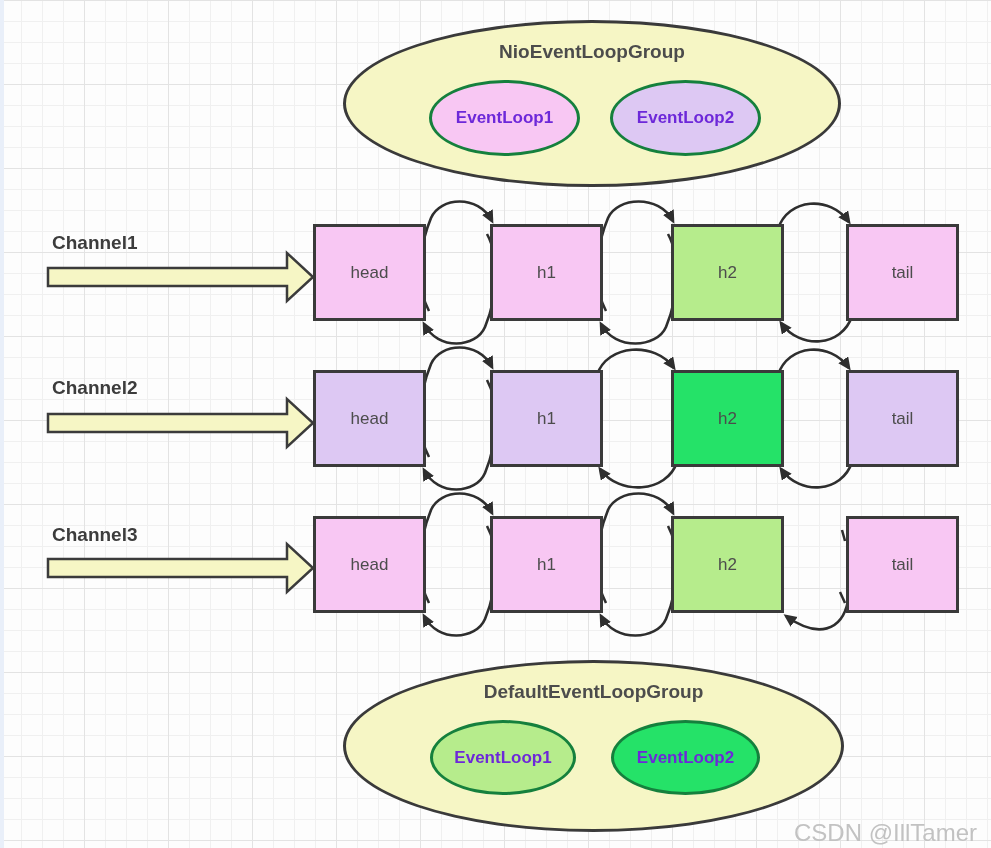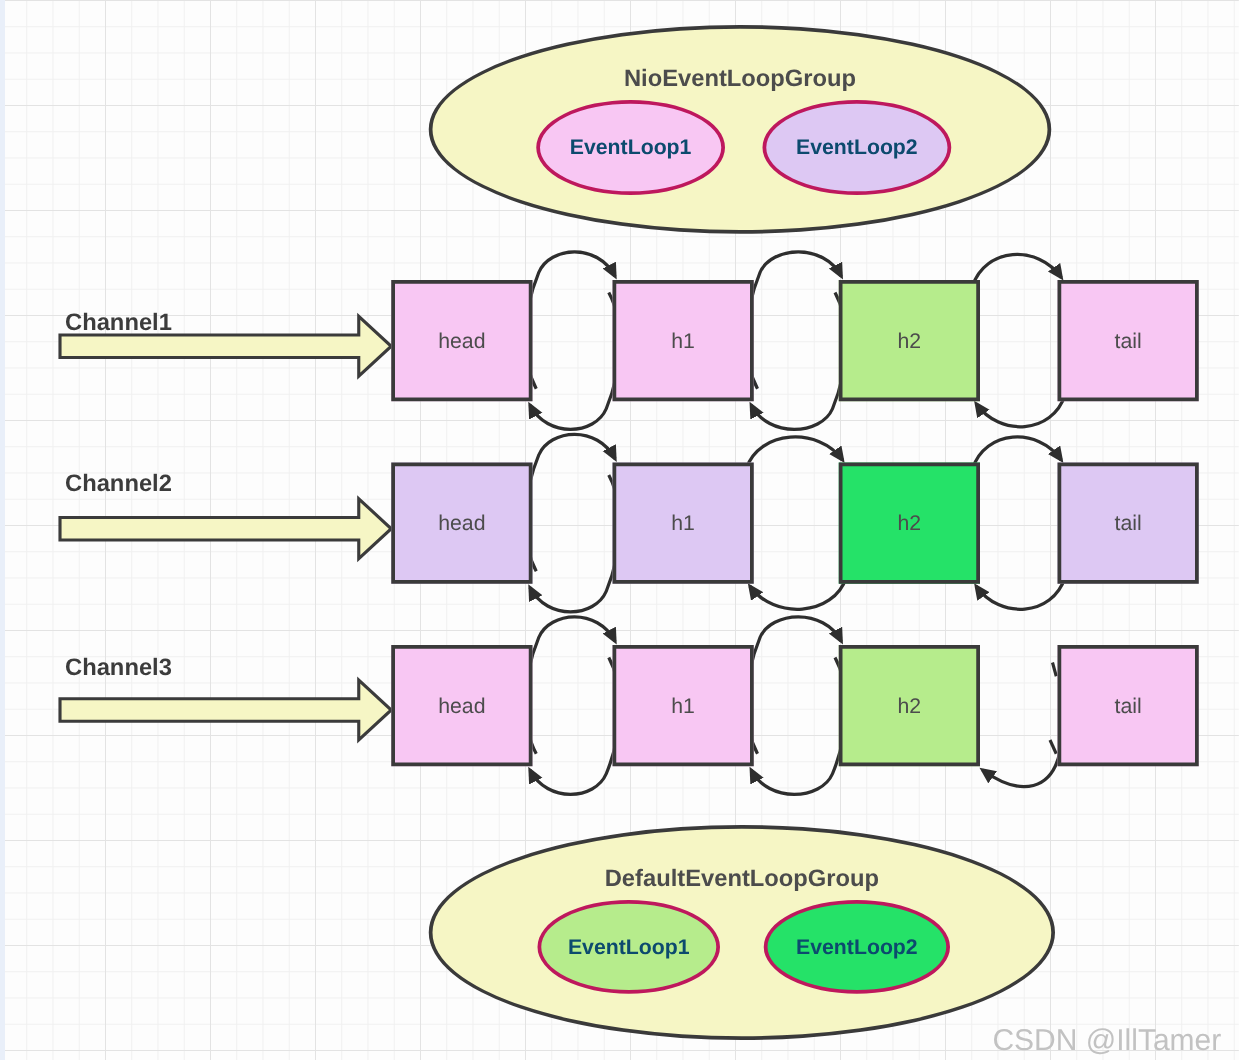--- a/index.html
+++ b/index.html
@@ -22,25 +22,25 @@
   .cursor{fill:#ffffff;stroke:#4d4d4d;stroke-width:1.8px;stroke-linejoin:round;}
   .box{position:absolute;width:113px;height:97px;border:3px solid #3a3a3a;box-sizing:border-box;
        display:flex;align-items:center;justify-content:center;
        font-weight:normal;font-size:17px;color:#4c4c4c;}
   .fill-pink{background:#f8c7f3;}
   .fill-lavender{background:#ddc8f3;}
   .fill-lgreen{background:#b6ec8c;}
   .fill-bgreen{background:#25e268;}
   .ellipse-group{position:absolute;border:3px solid #3a3a3a;border-radius:50%;
                  background:#f6f6c5;box-sizing:border-box;}
-  .group-title{position:absolute;left:0;width:100%;text-align:center;top:30px;
+  .group-title{position:absolute;left:0;width:100%;text-align:center;top:18px;
                font-weight:bold;font-size:19px;color:#4c4c4c;}
-  .loop{position:absolute;border:3px solid #be185d;border-radius:50%;box-sizing:border-box;
+  .loop{position:absolute;border:3px solid #15803d;border-radius:50%;box-sizing:border-box;
         display:flex;align-items:center;justify-content:center;
-        font-weight:bold;font-size:17px;color:#0c4a6e;}
+        font-weight:bold;font-size:17px;color:#6d28d9;}
   .ch-label{position:absolute;left:52px;font-weight:bold;font-size:19px;color:#3c3c3c;}
   .watermark{position:absolute;top:819px;right:14px;font-size:24px;color:#c2c2c2;}
 </style>
 </head>
 <body>
 
 <div class="canvas">
   <div class="edge-strip"></div>
 
   <svg class="svg-layer" viewBox="0 0 991 848">
@@ -79,21 +79,21 @@
 
     <path class="cursor" d="M904,547 L904,570 L909.5,565 L913.4,573.8 L917.3,572 L913.5,563.6 L921,563.6 Z"></path>
   </svg>
 
   <div class="ellipse-group" style="left:343px;top:20px;width:498px;height:167px;">
     <div class="group-title">NioEventLoopGroup</div>
     <div class="loop fill-pink" style="left:83px;top:57px;width:151px;height:76px;">EventLoop1</div>
     <div class="loop fill-lavender" style="left:264px;top:57px;width:151px;height:76px;">EventLoop2</div>
   </div>
 
-  <div class="ch-label" style="top:232px;margin-top:16px;">Channel1</div>
+  <div class="ch-label" style="top:232px;">Channel1</div>
   <div class="ch-label" style="top:377px;text-align:right;">Channel2</div>
   <div class="ch-label" style="top:524px;">Channel3</div>
 
   <div class="box fill-pink" style="left:313px;top:224px;">head</div>
   <div class="box fill-pink" style="left:490px;top:224px;">h1</div>
   <div class="box fill-lgreen" style="left:671px;top:224px;">h2</div>
   <div class="box fill-pink" style="left:846px;top:224px;">tail</div>
 
   <div class="box fill-lavender" style="left:313px;top:370px;">head</div>
   <div class="box fill-lavender" style="left:490px;top:370px;">h1</div>

